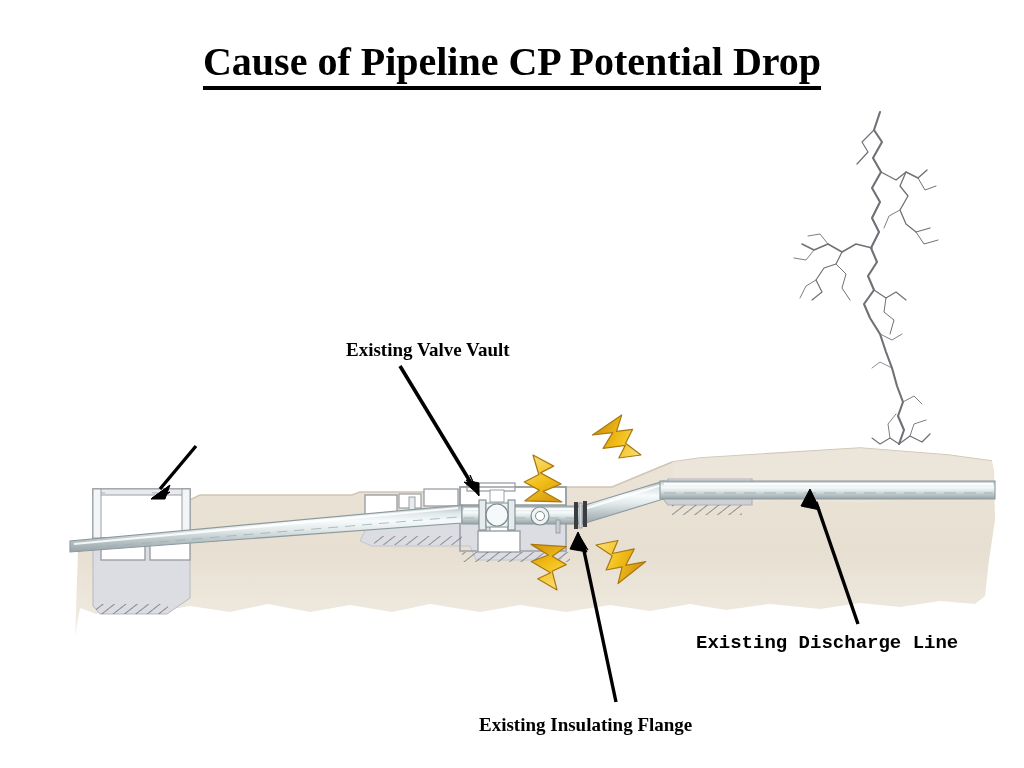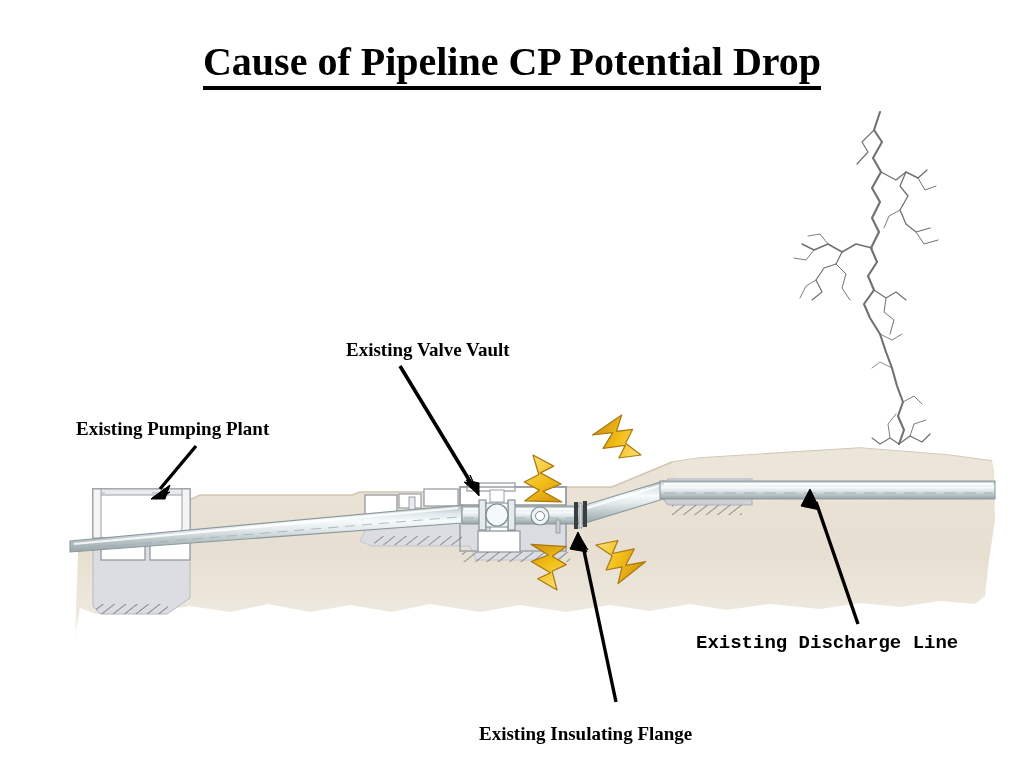--- a/index.html
+++ b/index.html
@@ -41,21 +41,21 @@
   .callout {
     position: absolute;
     font-size: 19px;
     font-weight: bold;
     color: #000000;
     white-space: nowrap;
     font-family: "Liberation Serif", "DejaVu Serif", serif;
   }
   #cl-pump   { left: 76px;  top: 418px; }
   #cl-vault  { left: 299px; top: 339px; margin-left: 47px; }
-  #cl-flange { left: 479px; top: 714px; margin-top: 9px; }
+  #cl-flange { left: 479px; top: 714px; }
   #cl-disch  { left: 696px; top: 632px; font-family: Liberation Mono, monospace; }
 
   svg.layer {
     position: absolute;
     left: 0; top: 0;
     width: 1024px;
     height: 768px;
     overflow: visible;
   }
 </style>
@@ -264,21 +264,20 @@
         <polygon points="810,490 819,508 812,503 804,507"></polygon>
         <polygon points="810,489 820,510 801,506"></polygon>
       </g>
     </g>
   </svg>
 
   <div class="title">
     <span class="u">Cause of Pipeline CP Potential Drop</span>
   </div>
 
-  <div class="callout" id="cl-pump">Existing Pumping Plant</div>
 
   <div class="callout" id="cl-vault">Existing Valve Vault</div>
 
   <div class="callout" id="cl-flange">Existing Insulating Flange</div>
 
   <div class="callout" id="cl-disch">Existing Discharge Line</div>
 
 </div>
 
 </body></html>

